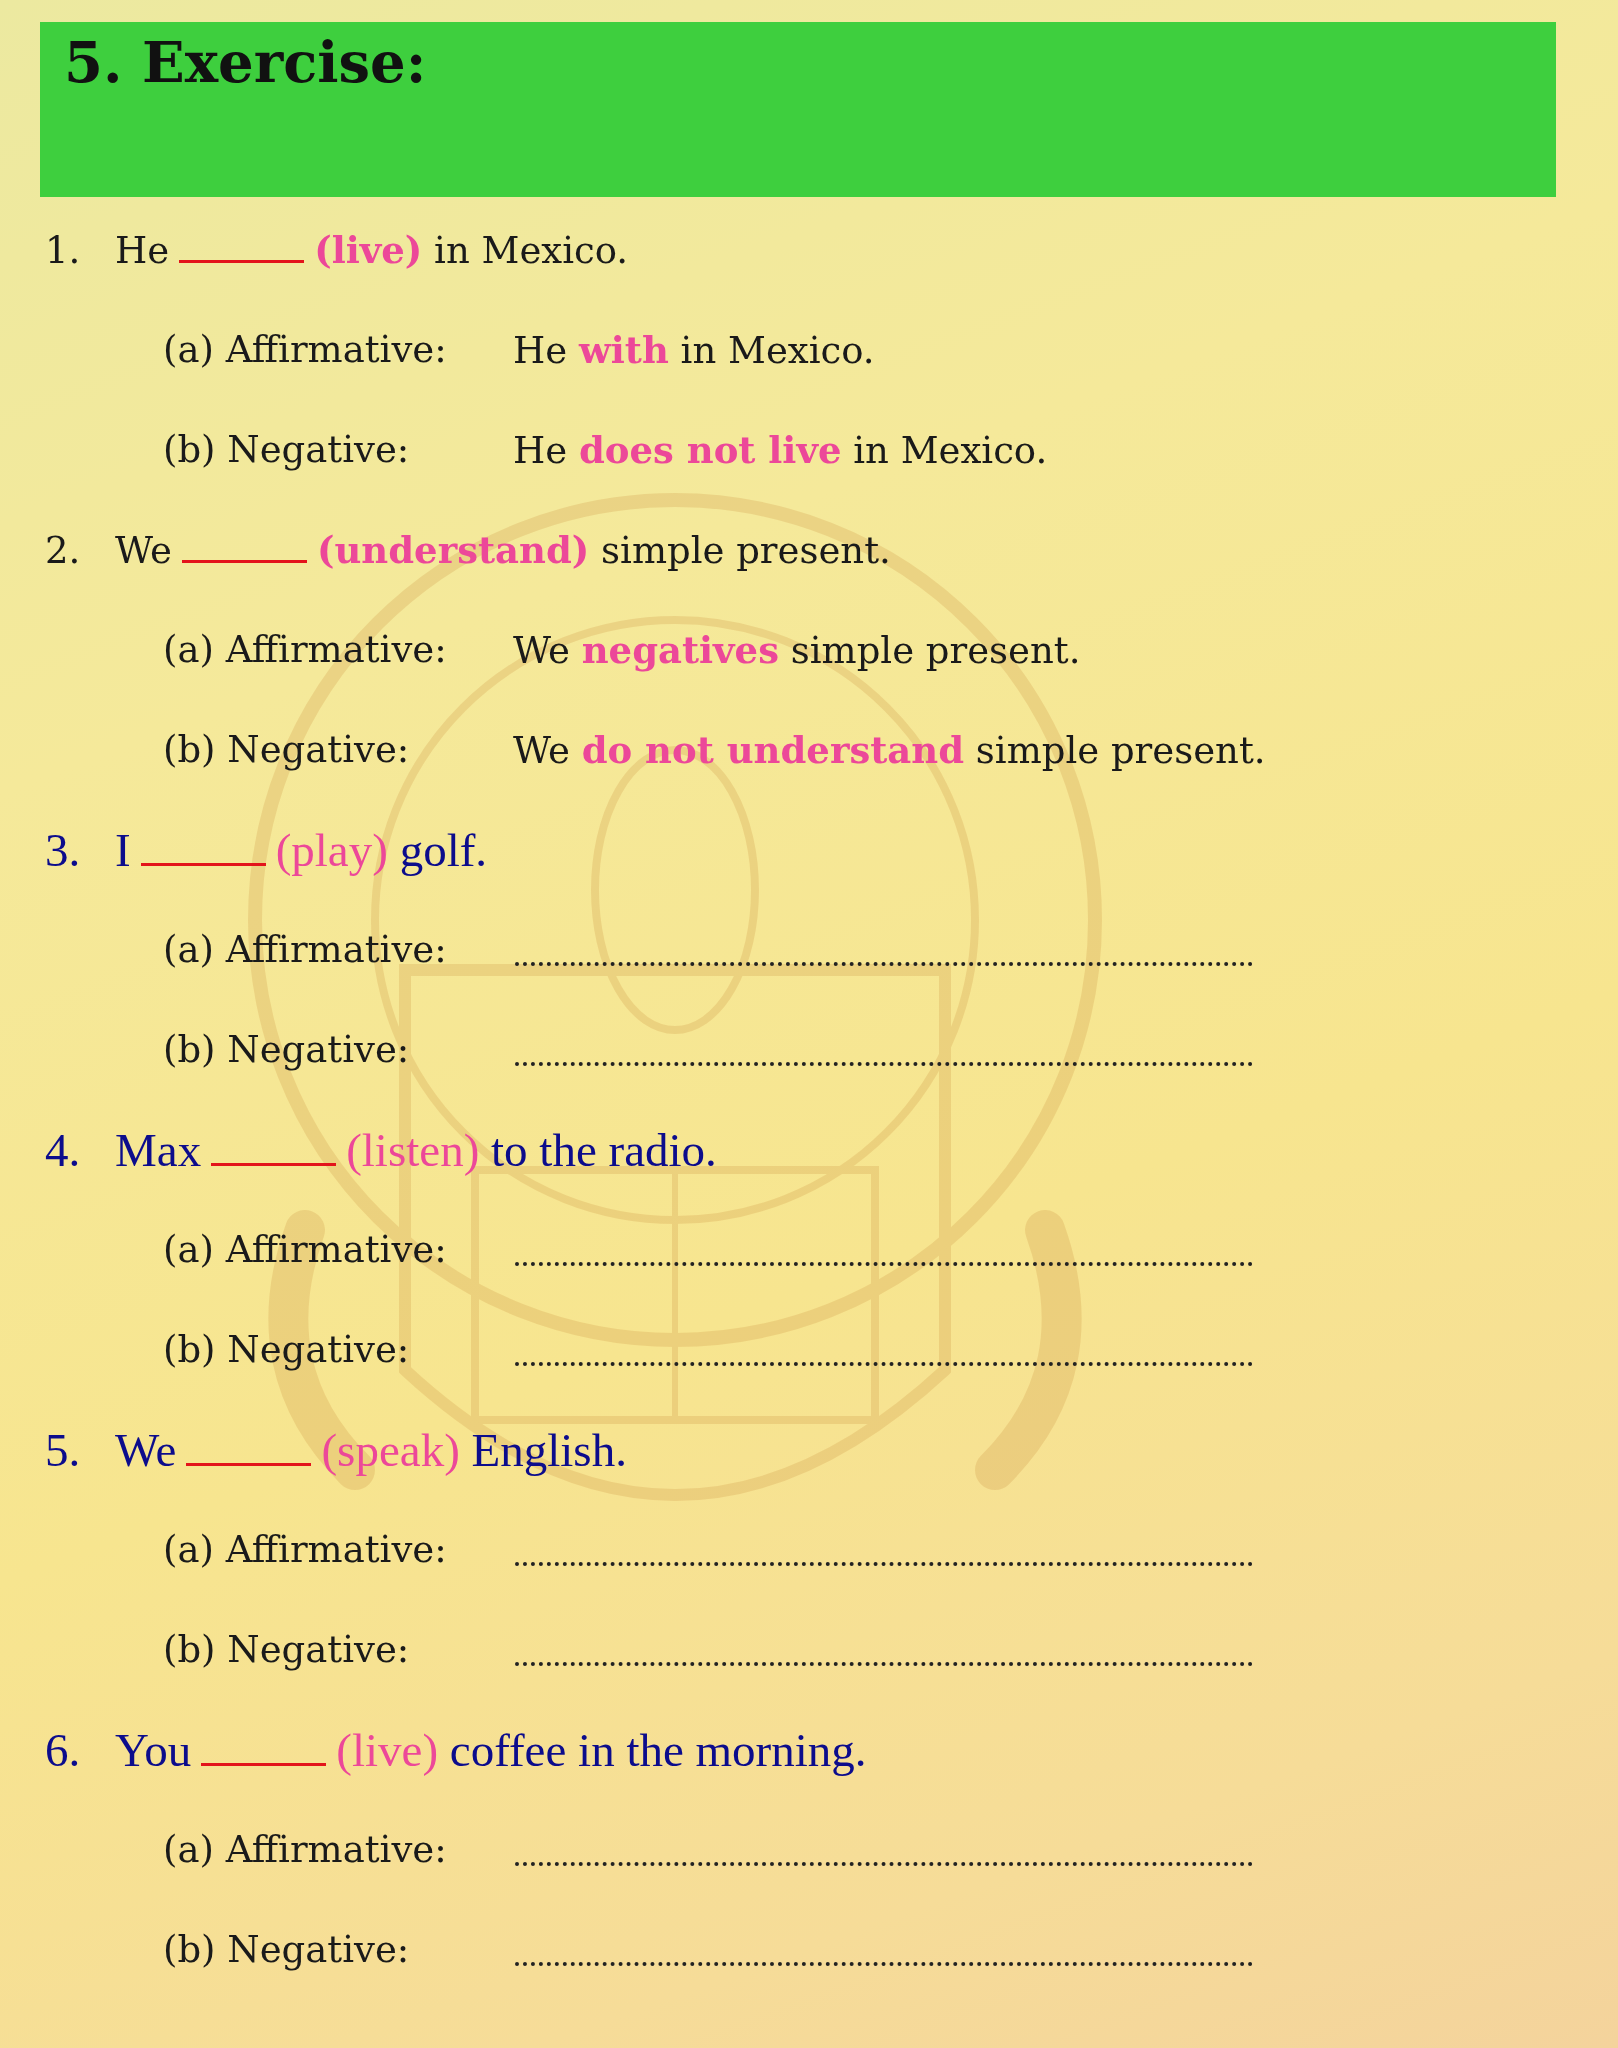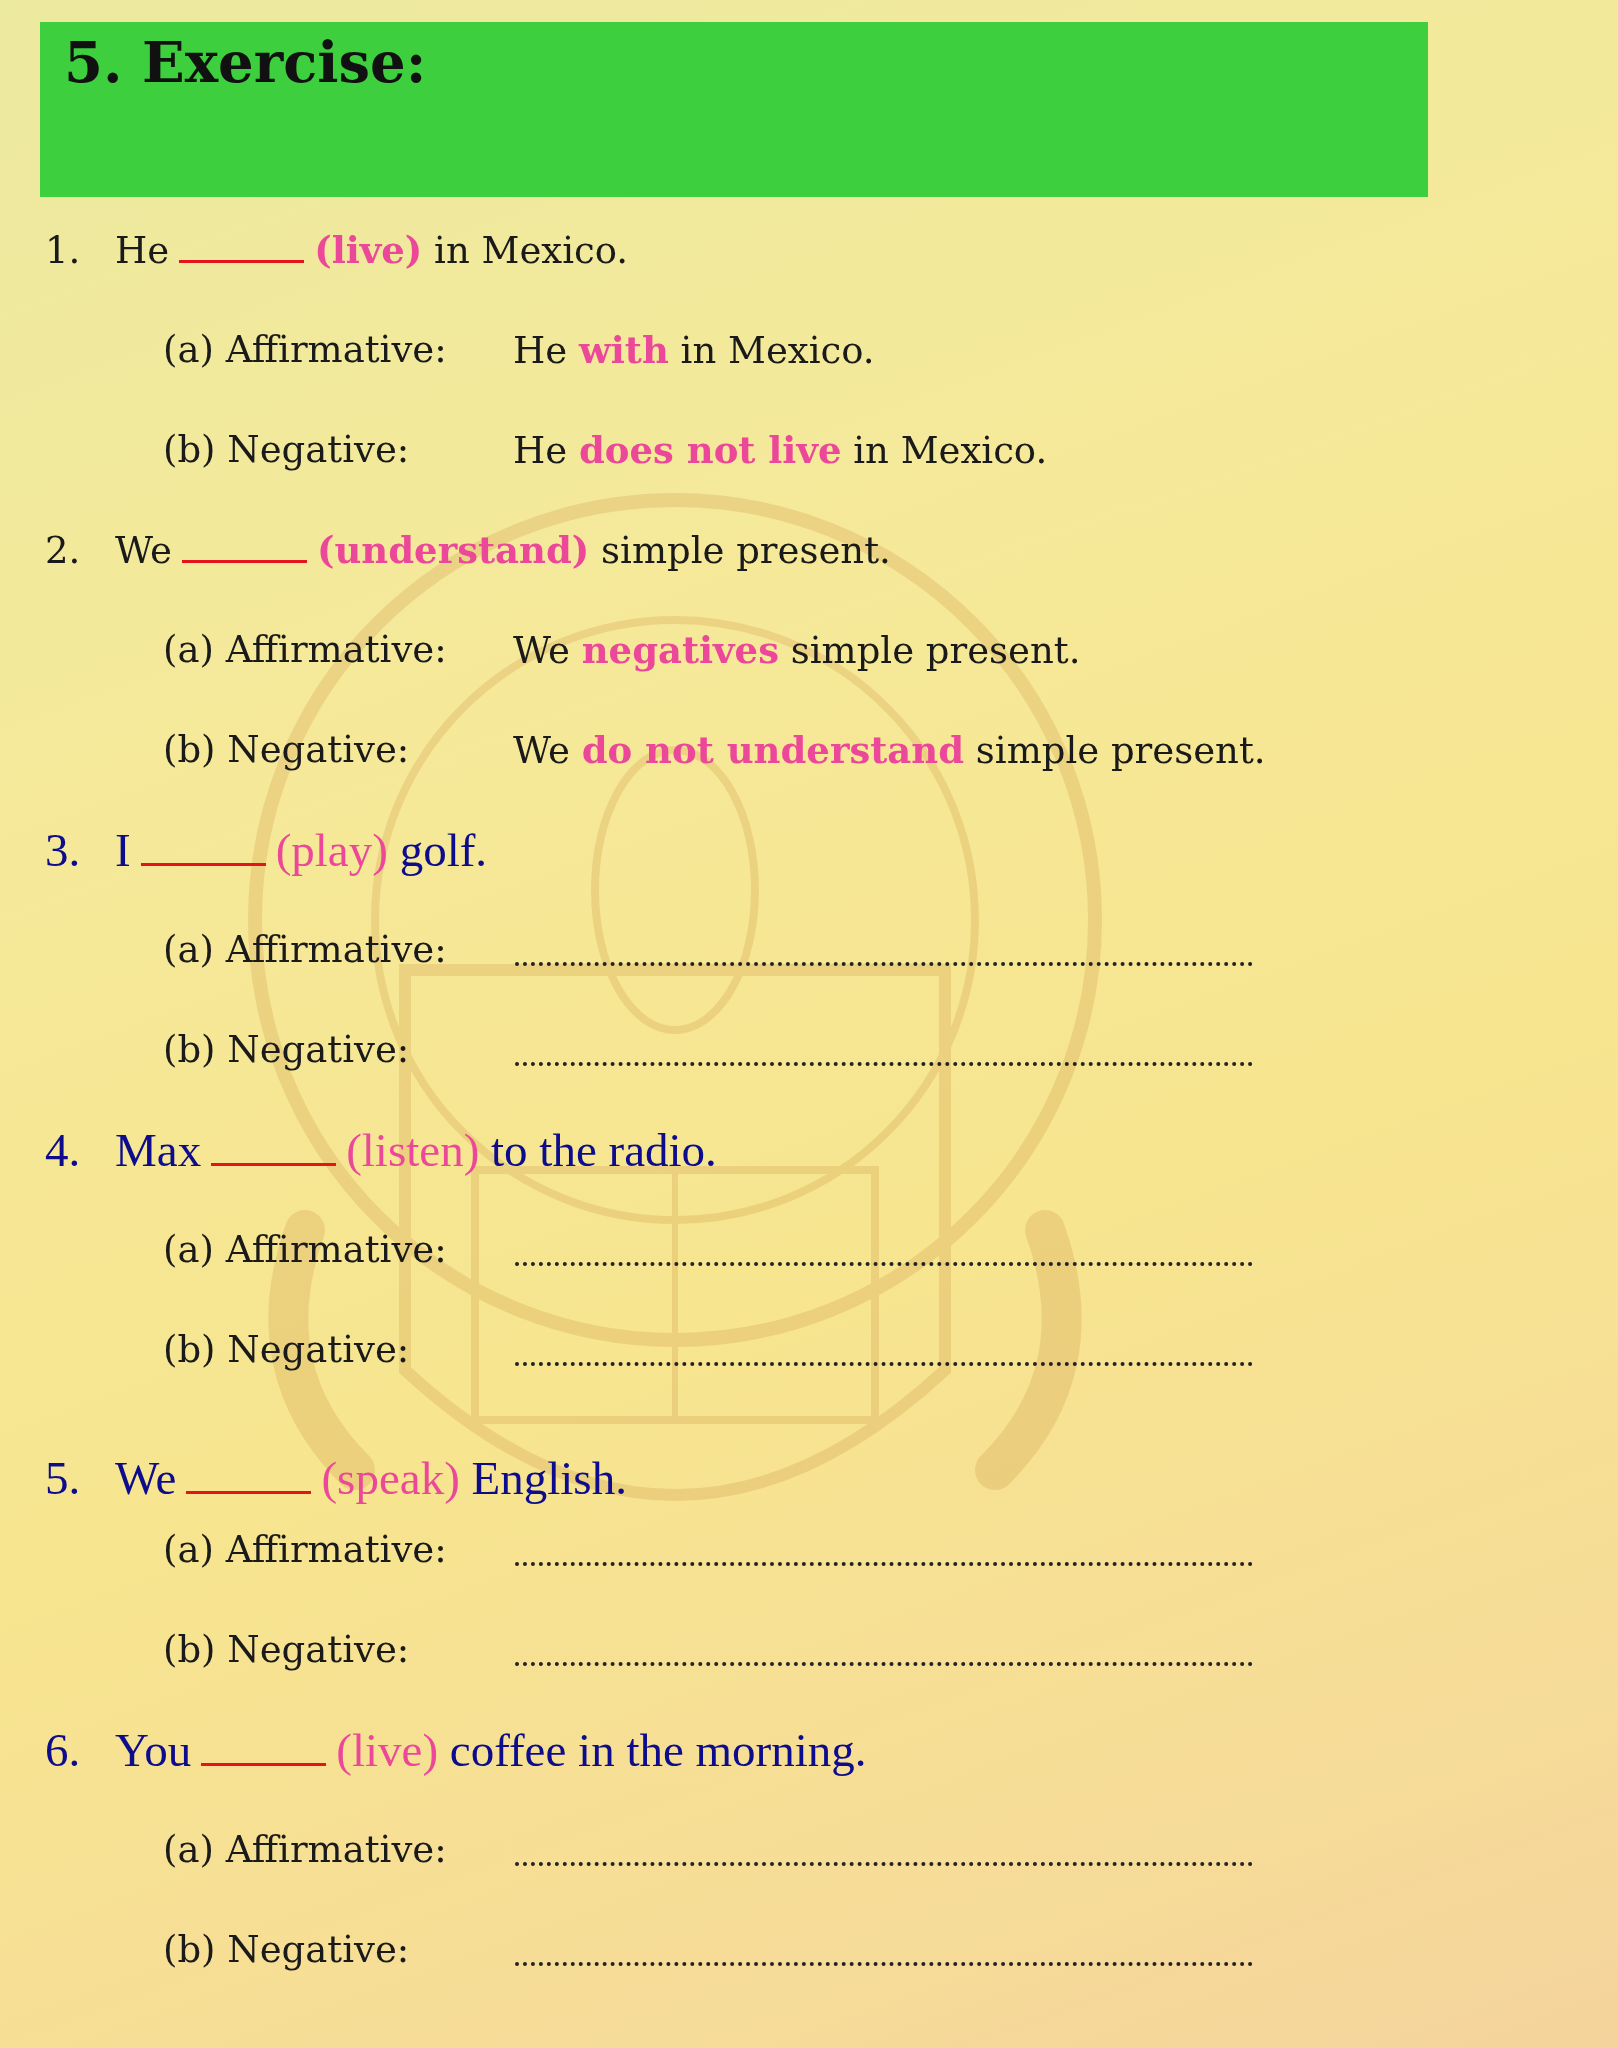--- a/index.html
+++ b/index.html
@@ -3,21 +3,21 @@
 <meta charset="utf-8">
 <style>
   html, body { margin:0; padding:0; }
   body {
     width:1618px; height:2048px; position:relative; overflow:hidden;
     background: linear-gradient(160deg, #ece9a0 0%, #f5e99a 30%, #f7e58f 60%, #f6dc98 85%, #f4d39c 100%);
     font-family: "DejaVu Serif", "Liberation Serif", serif;
   }
   .watermark { position:absolute; left:225px; top:470px; width:900px; height:1250px; pointer-events:none; opacity:0.22; }
   .header {
-    position:absolute; left:40px; top:22px; width:1388px; height:175px;
+    position:absolute; left:40px; top:22px; width:1516px; height:175px;
     background:#3ecf3e; box-sizing:border-box; padding:8px 24px;
   }
   .header h1 { margin:0; font-size:56px; font-weight:bold; color:#111; line-height:64px; font-family:"DejaVu Serif", serif; }
   .header p { margin:2px 0 0 72px; font-size:34px; font-weight:bold; color:#111; line-height:46px; font-family:"DejaVu Serif", serif; }
   .line { position:absolute; font-size:37px; white-space:nowrap; line-height:44px; }
   .num { display:inline-block; width:70px; }
   .black { color:#1a1a1a; font-family:"DejaVu Serif", serif; }
   .blue { color:#0c0c8c; font-family:"Liberation Serif", serif; font-size:47px; }
   .red { color:#ec4899; }
   .bold { font-weight:bold; }
@@ -86,21 +86,21 @@
 </div>
 <div class="sub" style="top:1228px; left:0; width:1618px;">
   <span class="label">(a) Affirmative:</span>
   <span class="dots" style="top:34px;"></span>
 </div>
 <div class="sub" style="top:1328px; left:0; width:1618px;">
   <span class="label">(b) Negative:</span>
   <span class="dots" style="top:34px;"></span>
 </div>
 
-<div class="line blue" style="left:45px; top:1428px;margin-top:28px;">
+<div class="line blue" style="left:45px; top:1428px;">
   <span class="num">5.</span><span>We</span><span class="blank"></span><span class="red">(speak)</span> <span>English.</span>
 </div>
 <div class="sub" style="top:1528px; left:0; width:1618px;">
   <span class="label">(a) Affirmative:</span>
   <span class="dots" style="top:34px;"></span>
 </div>
 <div class="sub" style="top:1628px; left:0; width:1618px;">
   <span class="label">(b) Negative:</span>
   <span class="dots" style="top:34px;"></span>
 </div>

